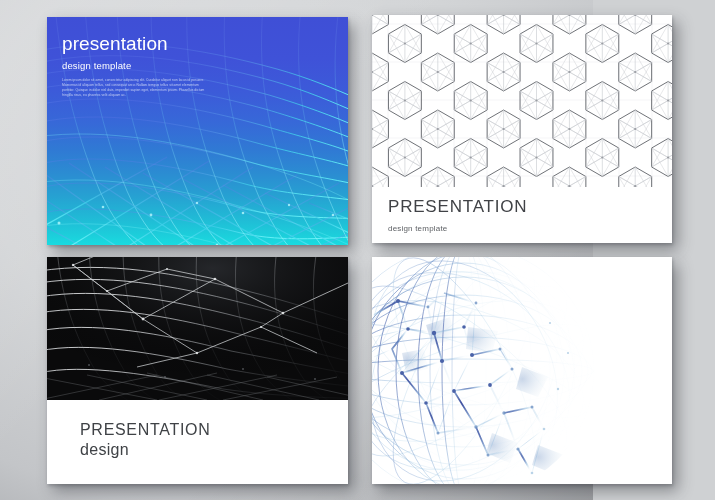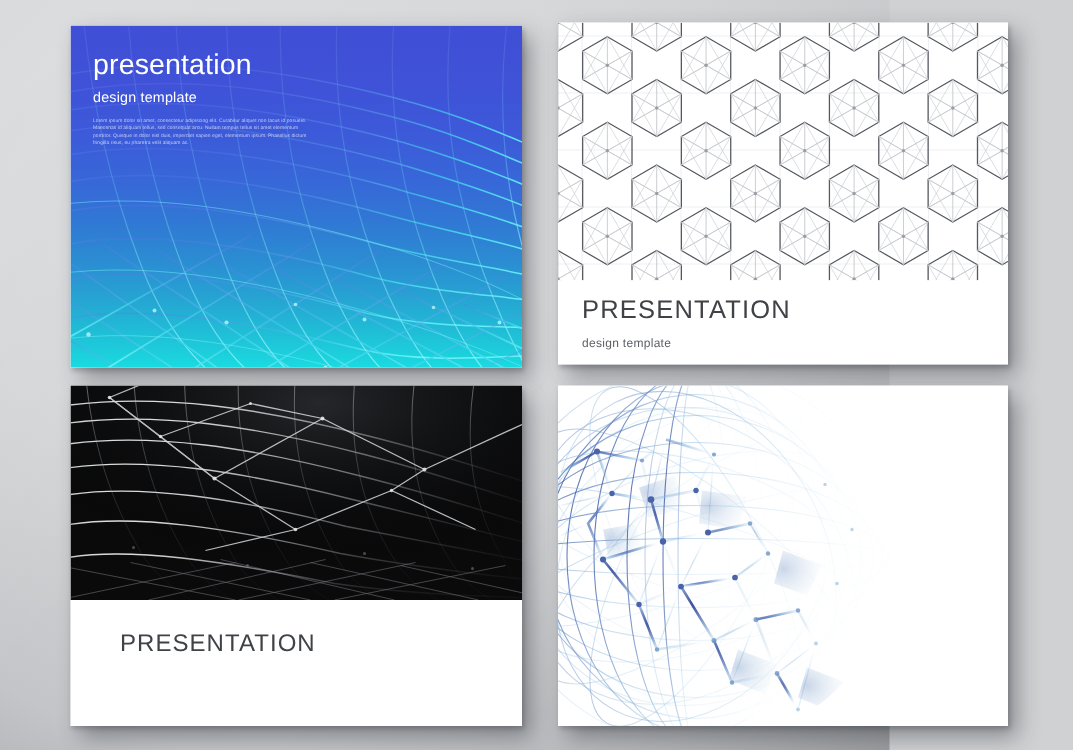--- a/index.html
+++ b/index.html
@@ -355,20 +355,21 @@
           <circle cx="42" cy="108" r="1"></circle>
             <circle cx="118" cy="120" r="1"></circle>
           <circle cx="196" cy="112" r="1"></circle>
             <circle cx="268" cy="122" r="1"></circle>
         </g>
       </svg>
     </div>
     <div class="dark-foot"></div>
     <div class="p3-copy">
       <p class="p3-title">PRESENTATION</p>
+      <p class="p3-sub">design</p>
     </div>
   </div>
 
   <div class="panel" id="panel-sphere">
     <div class="sphere-art">
       <svg width="300" height="227" viewBox="0 0 300 227">
         <defs>
           <radialGradient id="sfade" cx="18%" cy="42%" r="78%">
             <stop offset="0%" stop-color="#2f3f96" stop-opacity=".95"></stop>
             <stop offset="38%" stop-color="#4a6fb4" stop-opacity=".70"></stop>

